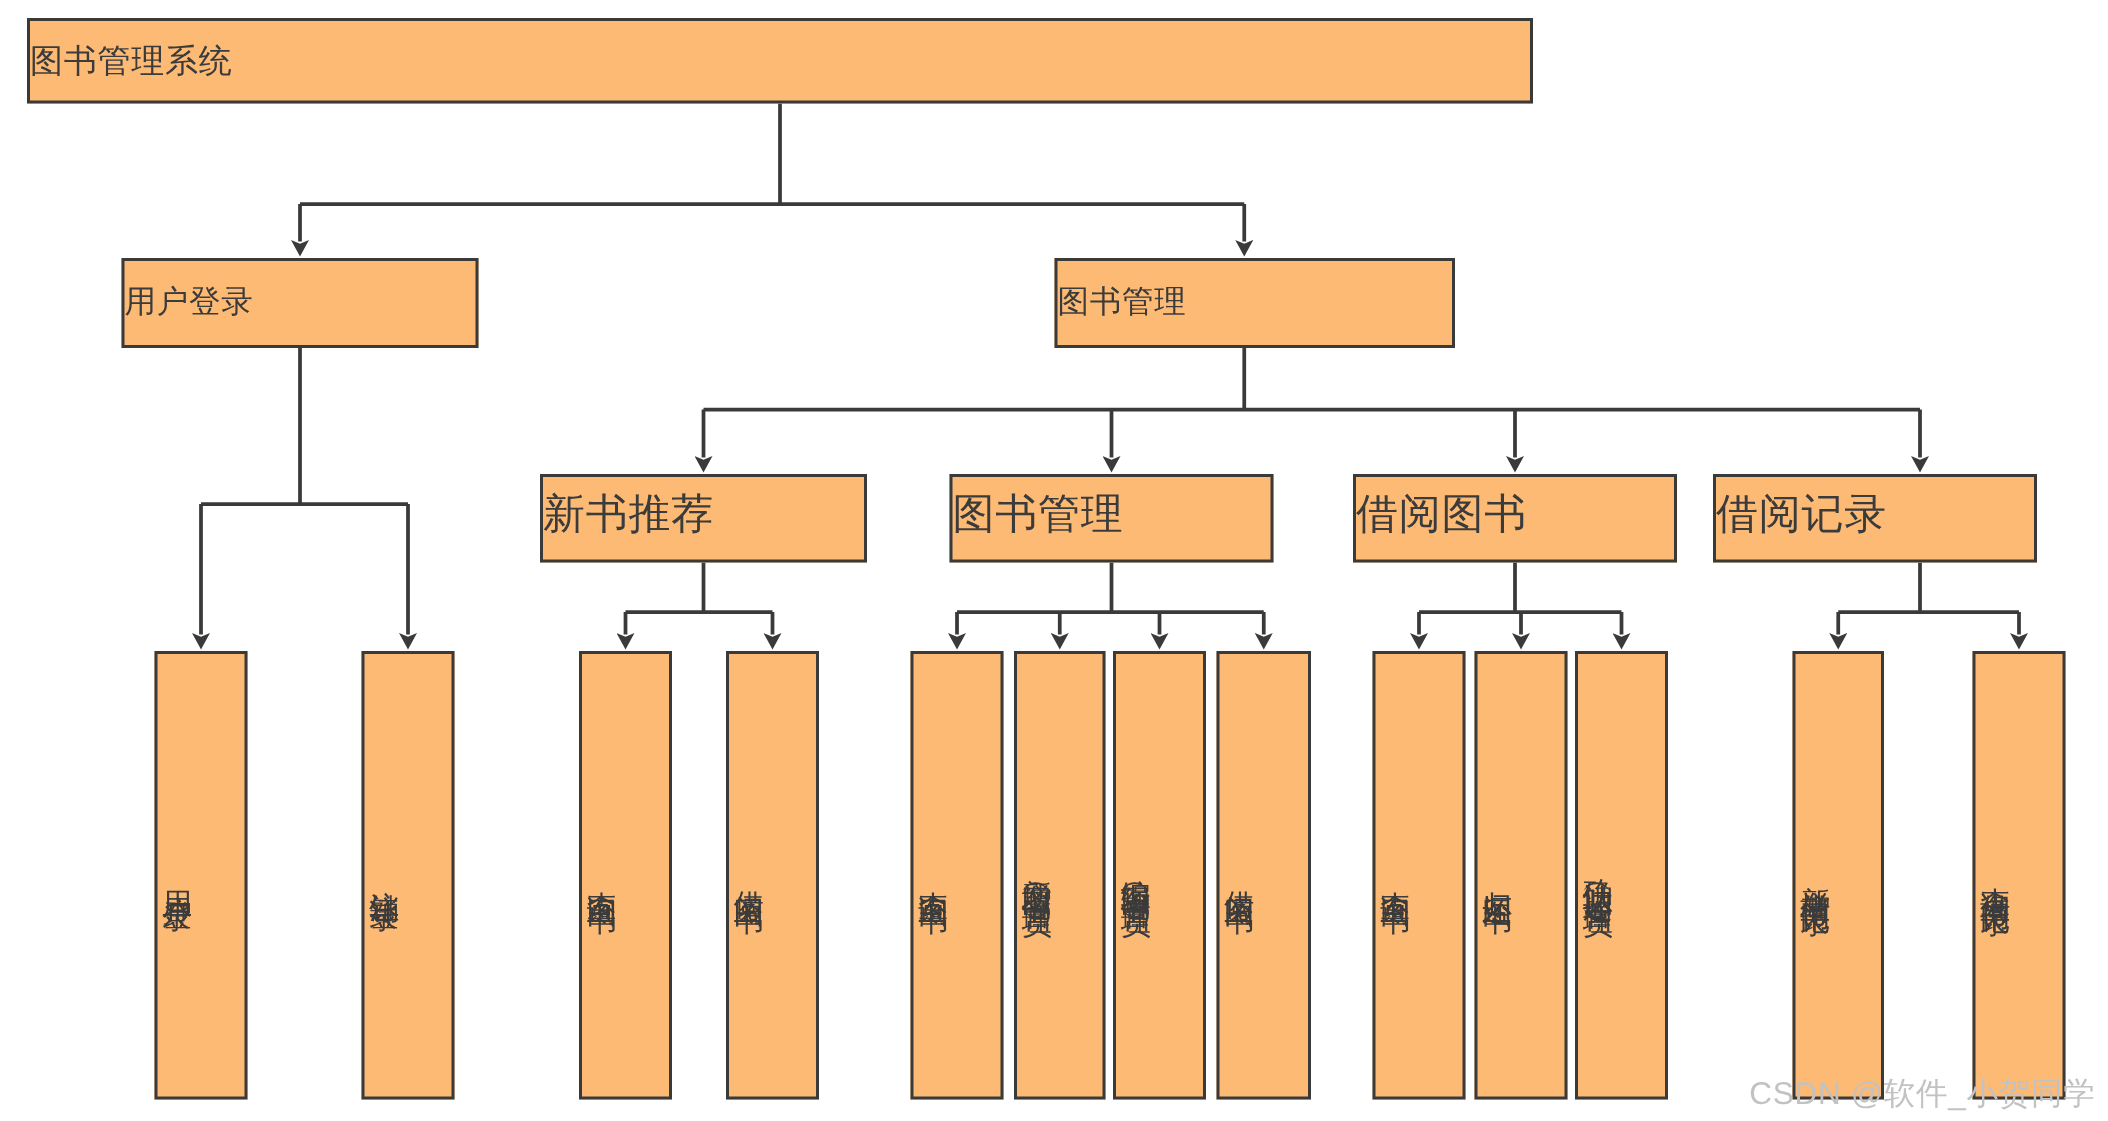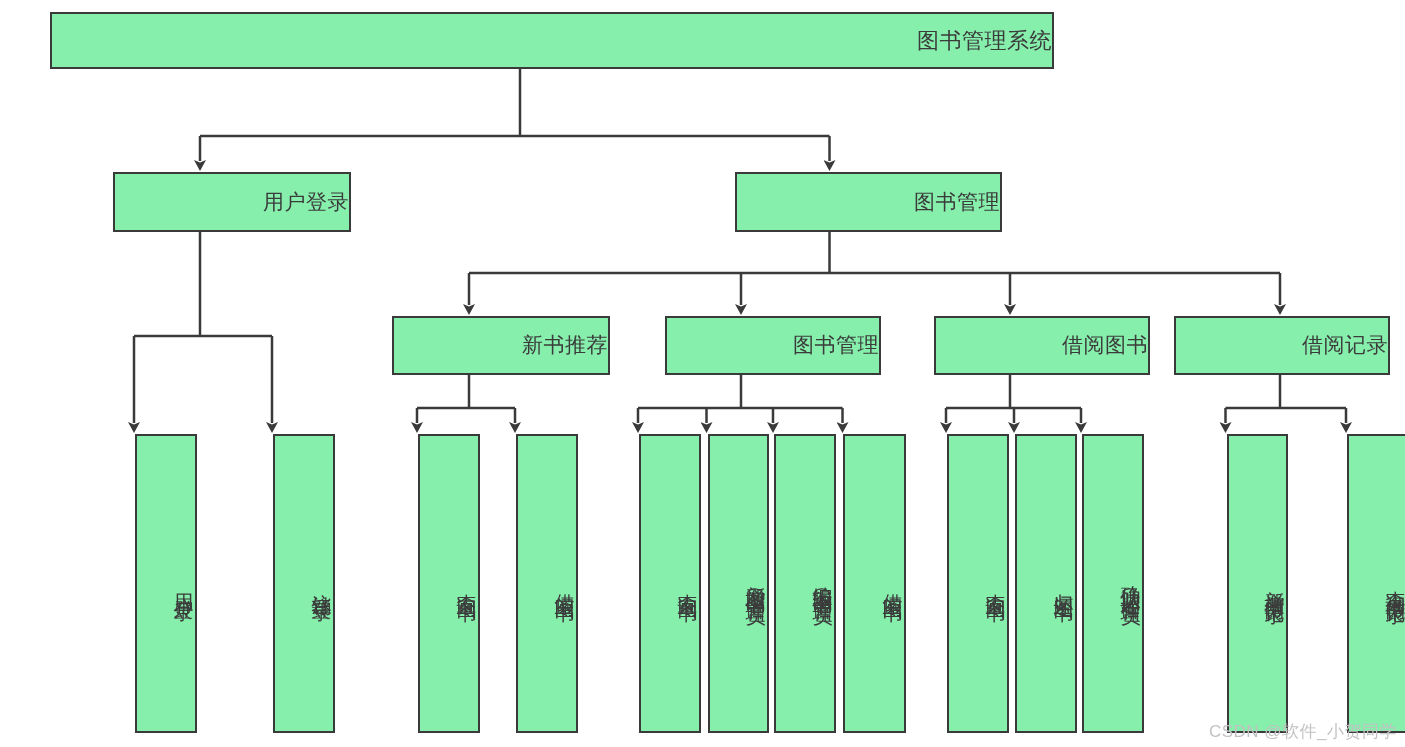--- a/index.html
+++ b/index.html
@@ -21,52 +21,51 @@
   #edges-layer {
     position: absolute;
     left: 0;
     top: 0;
     width: 1405px;
     height: 747px;
   }
   .node {
     position: absolute;
     box-sizing: border-box;
-    background: #86efac;
+    background: #fdba74;
     border: 2.5px solid #3a3a3a;
     display: flex;
     align-items: center;
-    justify-content: flex-end;
+    justify-content: flex-start;
     z-index: 2;
-    margin-left: 32px;
   }
   .node-label {
     color: #3b3b3b;
     font-size: 21px;
     line-height: 1.18;
     letter-spacing: 0.5px;
     white-space: nowrap;
     text-align: center;
   }
   .node.vertical .node-label {
     writing-mode: vertical-rl;
     text-orientation: upright;
     letter-spacing: 3px;
     font-size: 20px;
   }
   .node.level-0 .node-label { font-size: 22px; }
   .node.level-1 .node-label { font-size: 21px; }
-  .node.level-2 .node-label { font-size: 21px; }
+  .node.level-2 .node-label { font-size: 28px; font-family: Liberation Mono, monospace; }
 
   #watermark {
     position: absolute;
     right: 8px;
     bottom: 4px;
     color: #c2c2c2;
-    font-size: 17px;
+    font-size: 21px;
     letter-spacing: 0.5px;
     white-space: nowrap;
     z-index: 5;
     font-family: "Liberation Sans", "DejaVu Sans", sans-serif;
   }
 </style>
 </head>
 <body>
 
 <div id="diagram-root">

